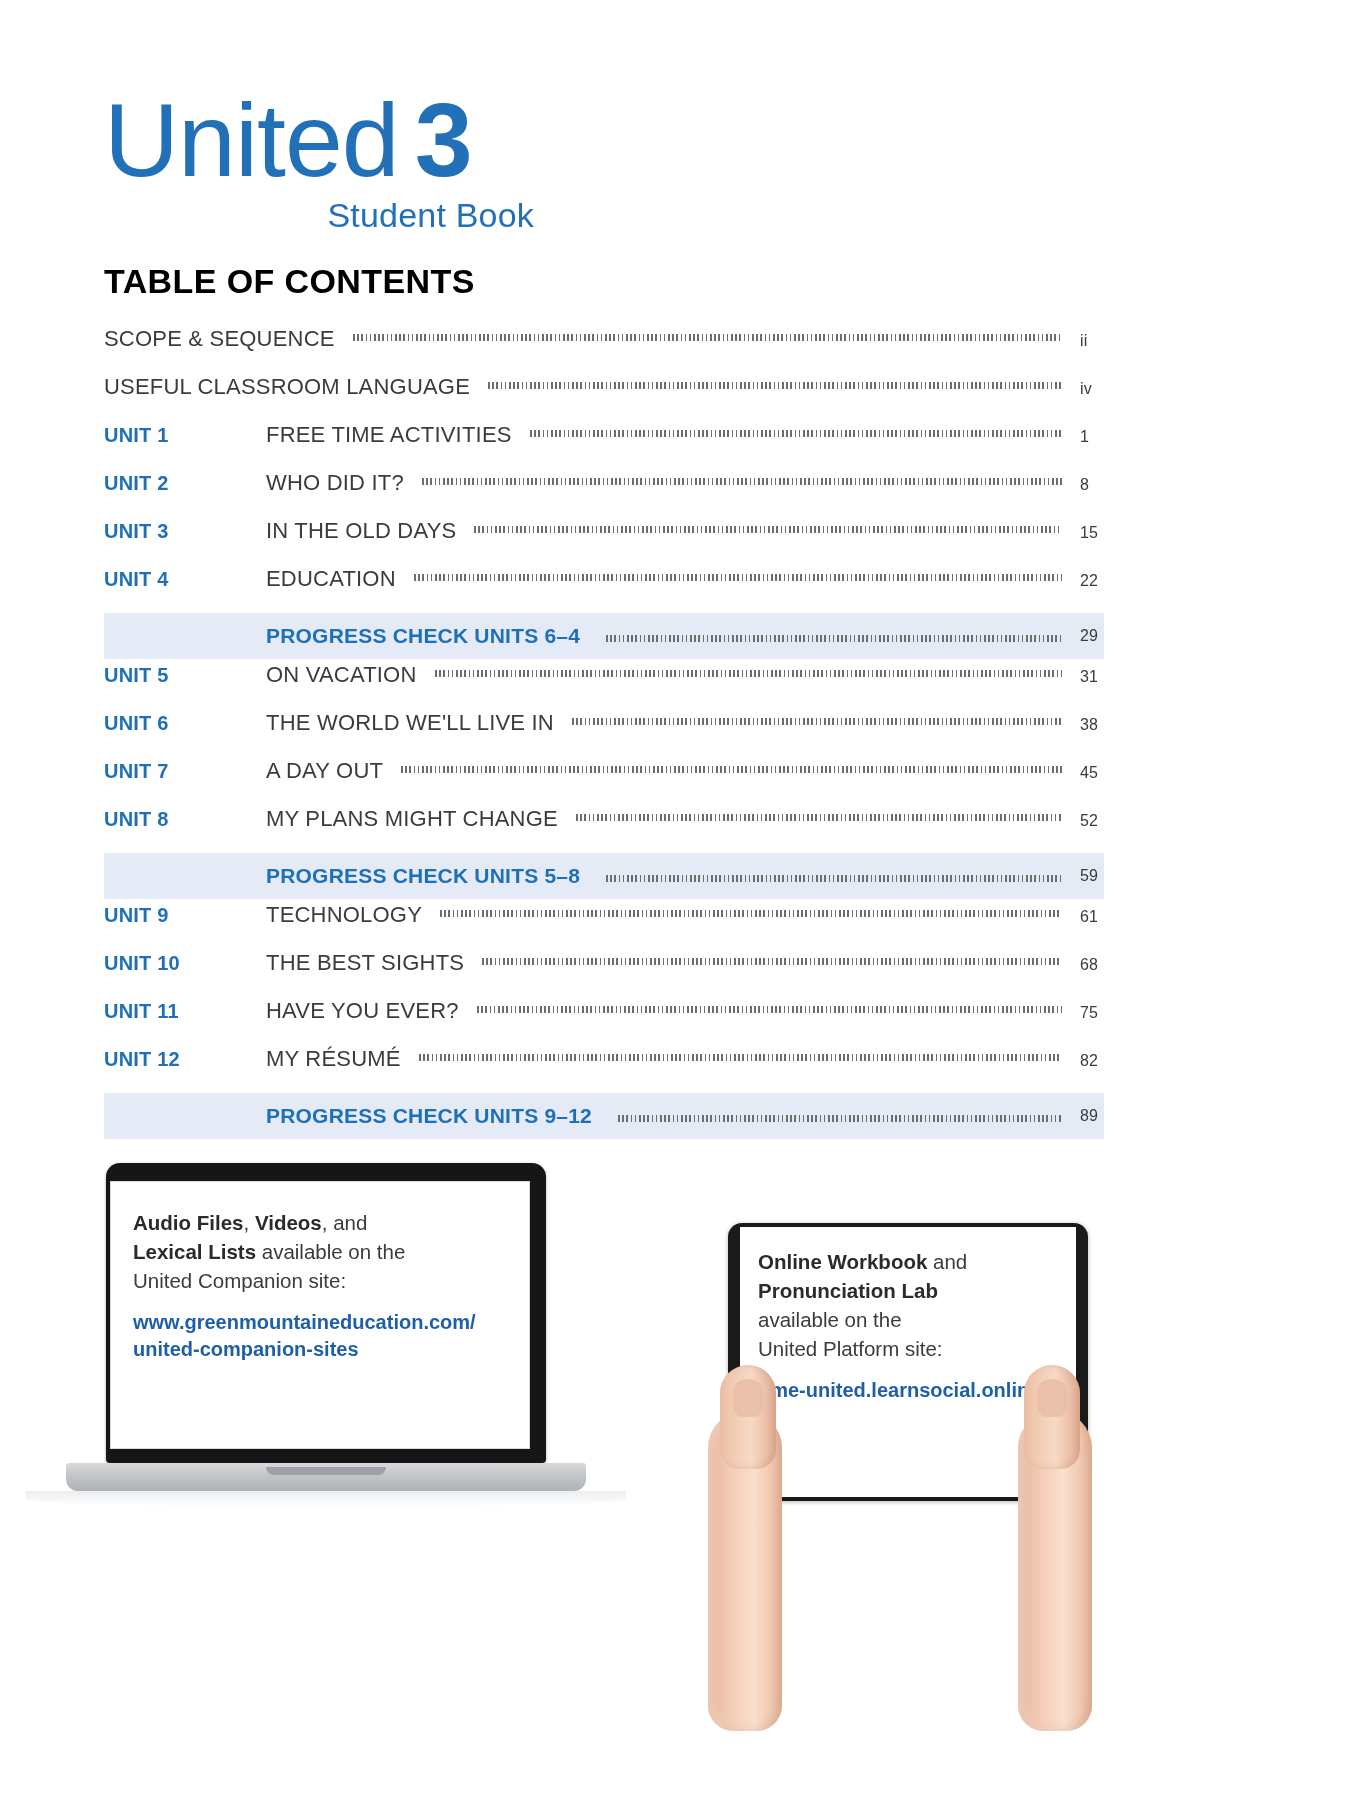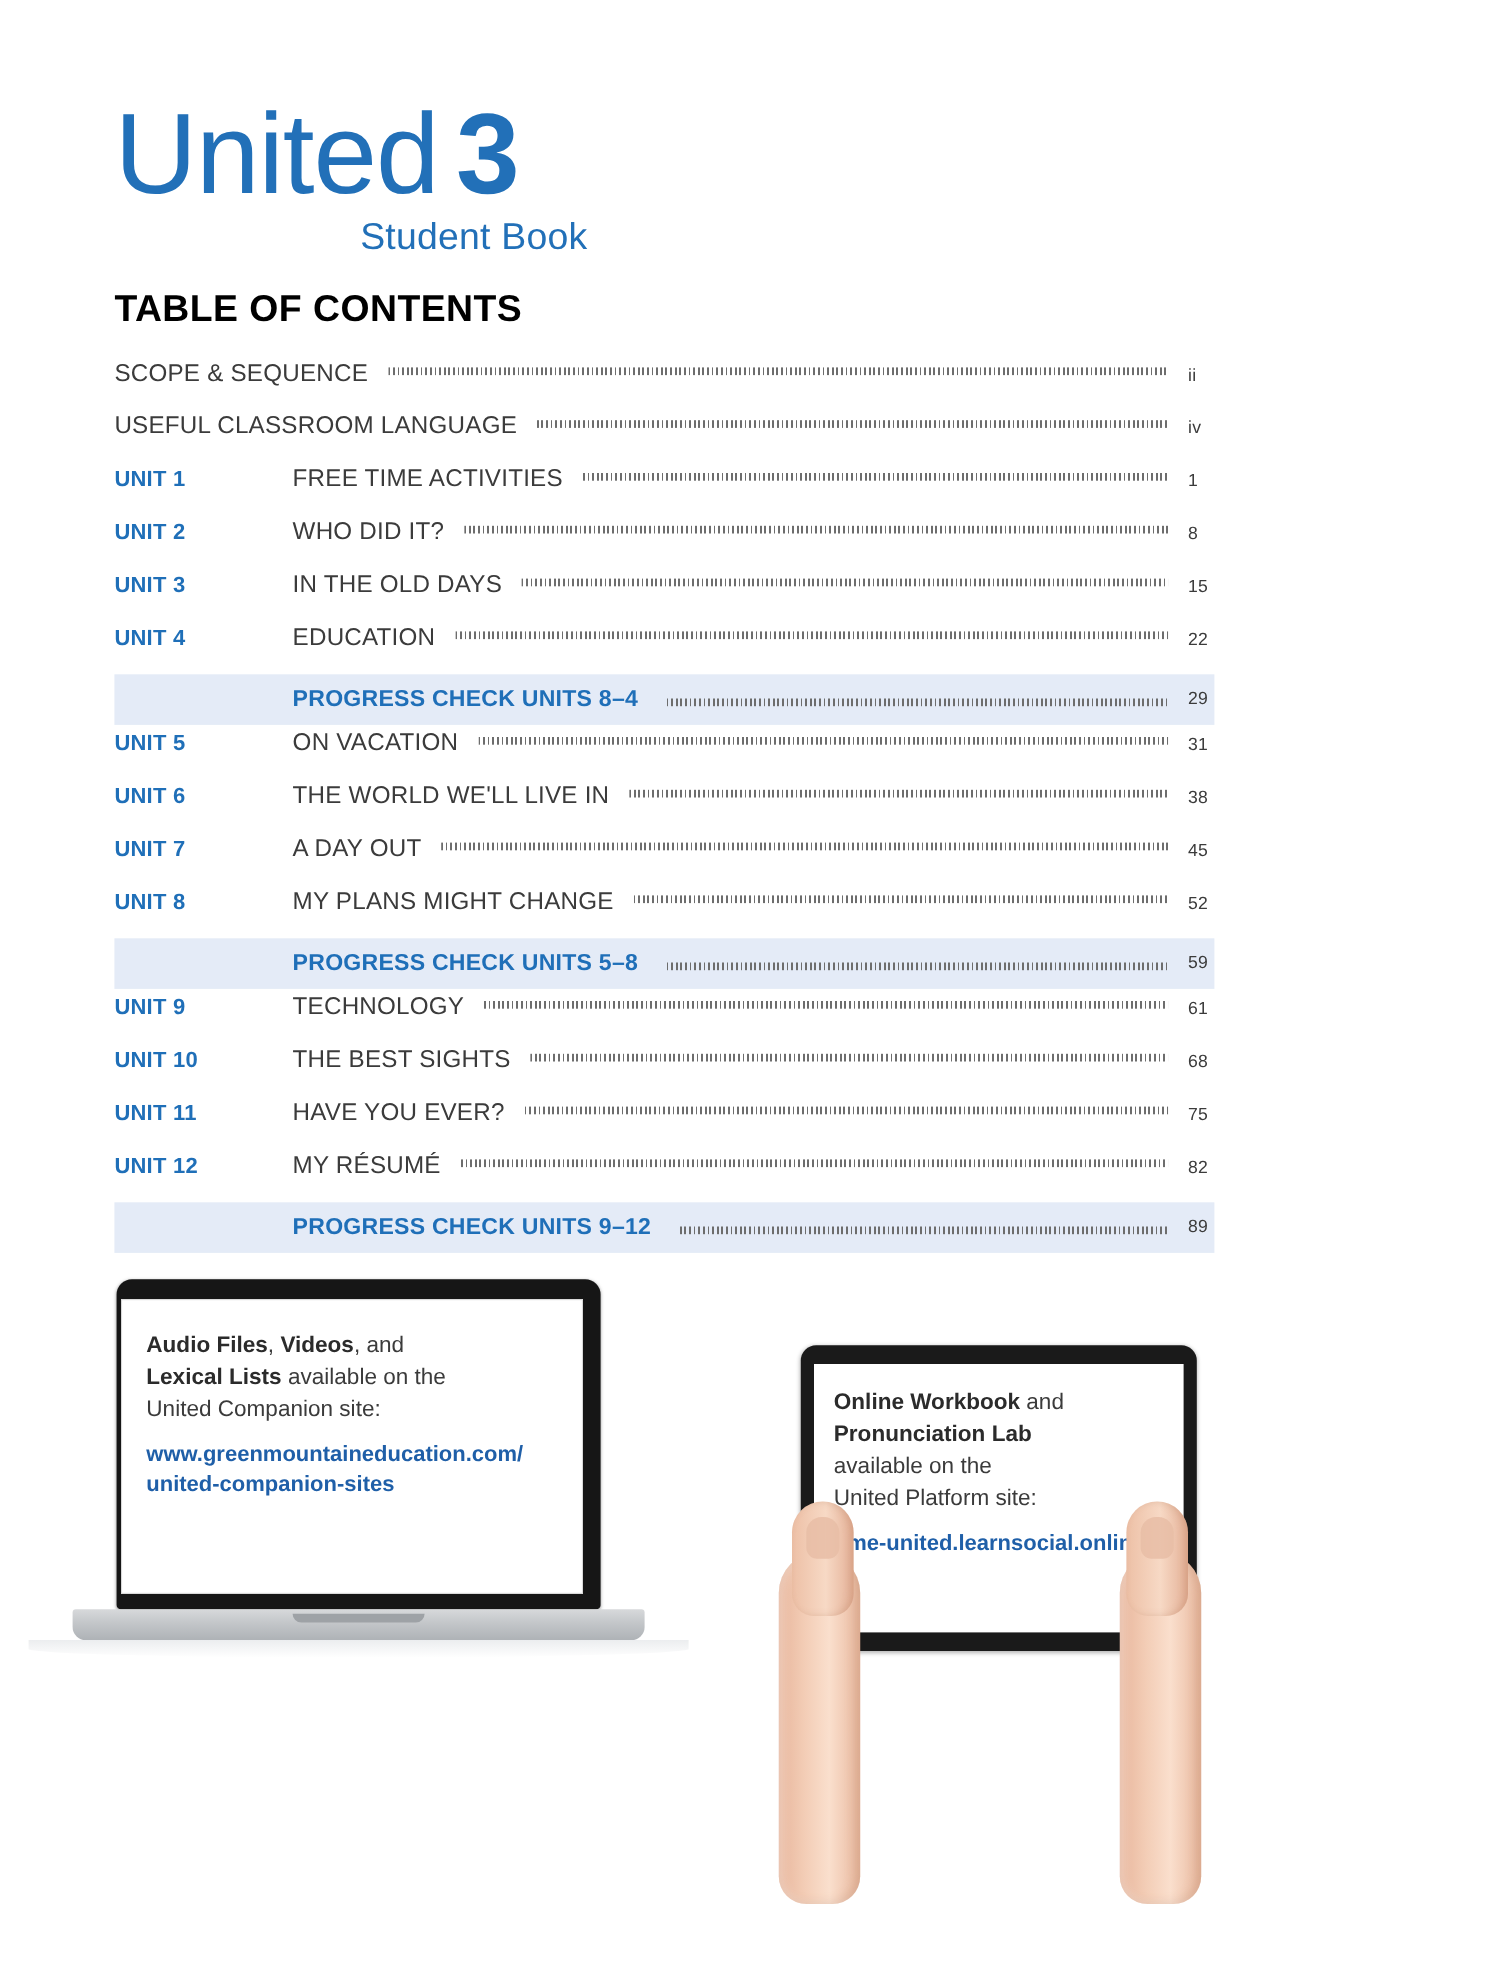--- a/index.html
+++ b/index.html
@@ -238,21 +238,21 @@
     left: 700px;
     top: 78px;
     width: 400px;
   }
   .tablet-frame {
     width: 360px;
     margin-left: 28px;
     height: 278px;
     background: #1a1a1a;
     border-radius: 14px;
-    padding: 17px 12px;
+    padding: 4px 12px;
     box-shadow: 0 1px 4px rgba(0,0,0,.3);
   }
   .tablet-display {
     width: 100%;
     height: 100%;
     background: #ffffff;
     padding: 20px 18px;
   }
 
   
@@ -340,21 +340,21 @@
 
     <div class="toc-row">
       <span class="unit">UNIT 4</span>
       <span class="title">EDUCATION</span>
       <span class="leader"></span>
       <span class="pagenum">22</span>
     </div>
 
     <div class="toc-row progress">
       <span class="pc-spacer"></span>
-      <span class="title">PROGRESS CHECK UNITS 8–4</span>
+      <span class="title">PROGRESS CHECK UNITS 6–4</span>
       <span class="leader"></span>
       <span class="pagenum">29</span>
     </div>
 
     <div class="toc-row">
       <span class="unit">UNIT 5</span>
       <span class="title">ON VACATION</span>
       <span class="leader"></span>
       <span class="pagenum">31</span>
     </div>

